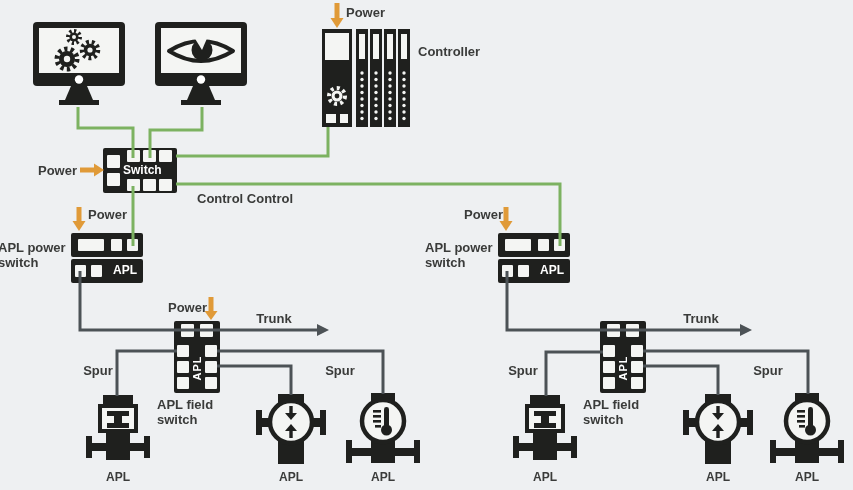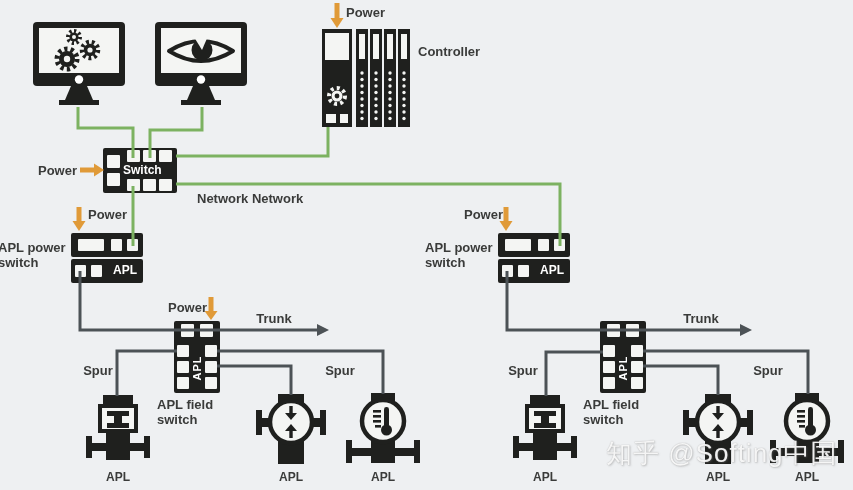--- a/index.html
+++ b/index.html
@@ -126,21 +126,21 @@
     <div class="p" style="left:4px;  top:25px; width:13px; height:13px;"></div>
     <div class="p" style="left:24px; top:2px;  width:13px; height:12px;"></div>
     <div class="p" style="left:40px; top:2px;  width:13px; height:12px;"></div>
     <div class="p" style="left:56px; top:2px;  width:13px; height:12px;"></div>
     <div class="p" style="left:24px; top:31px; width:13px; height:12px;"></div>
     <div class="p" style="left:40px; top:31px; width:13px; height:12px;"></div>
     <div class="p" style="left:56px; top:31px; width:13px; height:12px;"></div>
     <span class="wlbl ctr" style="left:20px; top:15px; width:52px; font-size:12px;">Switch</span>
   </div>
   <div class="lbl" style="left:25px; top:163px; width:52px; text-align:right;">Power</div>
-  <div class="lbl" style="left:197px; top:191px;">Network Network</div>
+  <div class="lbl" style="left:197px; top:191px;">Control Control</div>
 
   <div class="node" style="left:71px; top:233px; width:72px; height:24px;">
     <div class="p" style="left:7px;  top:6px; width:26px; height:12px;"></div>
     <div class="p" style="left:40px; top:6px; width:11px; height:12px;"></div>
     <div class="p" style="left:56px; top:6px; width:11px; height:12px;"></div>
   </div>
   <div class="node" style="left:71px; top:259px; width:72px; height:24px;">
     <div class="p" style="left:4px;  top:6px; width:11px; height:12px;"></div>
     <div class="p" style="left:20px; top:6px; width:11px; height:12px;"></div>
     <span class="wlbl" style="left:42px; top:4px; font-size:12px;">APL</span>
@@ -344,14 +344,13 @@
         <path d="M211,297 V311" stroke="#e09a38" stroke-width="5" fill="none"></path>
         <polygon points="204.5,311 217.5,311 211,320" fill="#e09a38"></polygon>
       </g>
       <g>
         <path d="M506,207 V221" stroke="#e09a38" stroke-width="5" fill="none"></path>
         <polygon points="499.5,221 512.5,221 506,231" fill="#e09a38"></polygon>
       </g>
     </g>
   </svg>
 
-  <div class="watermark">知乎 @Softing中国</div>
 </div>
 
 </body></html>

